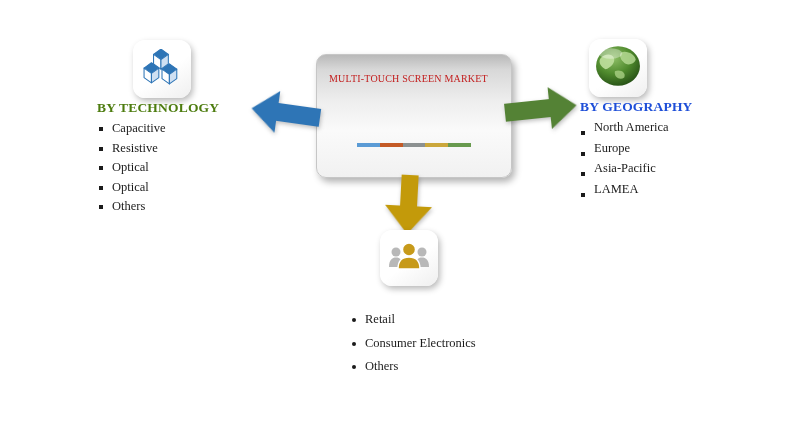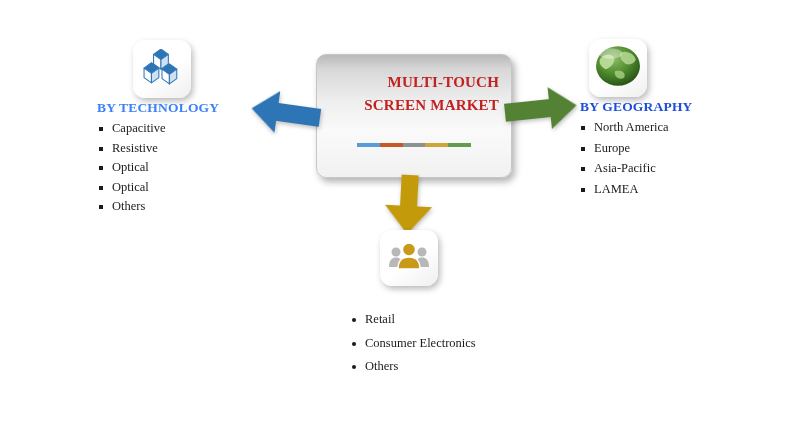--- a/index.html
+++ b/index.html
@@ -9,22 +9,22 @@
   }
 
   
   .center-card {
     position:absolute; left:316px; top:54px; width:194px; height:122px;
     border-radius:10px; border:1px solid #c6c6c6;
     background:linear-gradient(180deg,#b9b9b9 0%,#d8d8d8 12%,#eeeeee 38%,#fafafa 62%,#f1f1f1 100%);
     box-shadow:3px 4px 7px rgba(0,0,0,0.30);
   }
   .center-title {
-    margin:16px 12px 0 12px; text-align:right; font-weight:bold;
-    font-size:15px; line-height:1.55; letter-spacing:0.2px;
+    margin:16px 12px 0 12px; text-align:left; font-weight:normal;
+    font-size:10px; line-height:1.55; letter-spacing:0.2px;
   }
   .color-bar { position:absolute; left:40px; top:88px; width:114px; height:4px; display:flex; }
   .color-bar .seg { flex:1 1 auto; height:100%; display:block; }
 
   
   .icon-card {
     position:absolute; border-radius:12px;
     background:linear-gradient(145deg,#ffffff 55%,#efefef 100%);
     box-shadow:2px 3px 6px rgba(0,0,0,0.28);
     display:flex; align-items:center; justify-content:center;
@@ -38,21 +38,21 @@
   .sec-h.tech { left:97px;  top:100px; }
   .sec-h.geo  { left:580px; top:99px;  }
   .sec-h.app  { left:349px; top:289px; }
 
   
   .sec-list { position:absolute; list-style:none; margin:0; padding:0; font-size:12.5px; color:#1b1b1b; }
   .sec-list li { display:flex; align-items:flex-start; white-space:nowrap; }
   .sec-list .bullet { flex:0 0 auto; width:4px; height:4px; background:#1b1b1b; margin:6px 9px 0 0; }
   .sec-list.round .bullet { border-radius:50%; }
   .sec-list.tech { left:99px;  top:121px; }  .sec-list.tech li { margin-bottom:4.5px; }
-  .sec-list.geo  { left:581px; top:120px; }  .sec-list.geo  li { margin-bottom:5.5px; }
+  .sec-list.geo  { left:581px; top:120px; }  .sec-list.geo  li { margin-bottom:5.5px;align-items:flex-end; }
   .sec-list.app  { left:352px; top:312px; }  .sec-list.app  li { margin-bottom:8.5px; }
 
   
   .arrow { position:absolute; filter:drop-shadow(1px 2px 2px rgba(0,0,0,0.25)); }
   .arrow.left  { left:250px; top:89px;  transform:rotate(8deg); }
   .arrow.right { left:504px; top:85px;  transform:rotate(-6deg); }
   .arrow.down  { left:384px; top:174px; transform:rotate(3deg); }
 </style>
 </head>
 <body>
@@ -102,21 +102,21 @@
           </g>
           <g transform="translate(10,0)">
             <polygon points="0,5 7,0 14,5 7,10" fill="#2E75B6"></polygon>
             <polygon points="0,5 7,10 7,19 0,14" fill="#ffffff"></polygon>
             <polygon points="14,5 7,10 7,19 14,14" fill="#cfe0f2"></polygon>
           </g>
         </g>
       </svg>
     </span>
   </div>
-  <div class="sec-h tech" style="color: #3b82f6;">BY TECHNOLOGY</div>
+  <div class="sec-h tech" style="color: #4d7c0f;">BY TECHNOLOGY</div>
   <ul class="sec-list tech">
 
       <li>
         <span class="bullet"></span>
         <span>Capacitive</span>
       </li>
 
       <li>
         <span class="bullet"></span>
         <span>Resistive</span>

